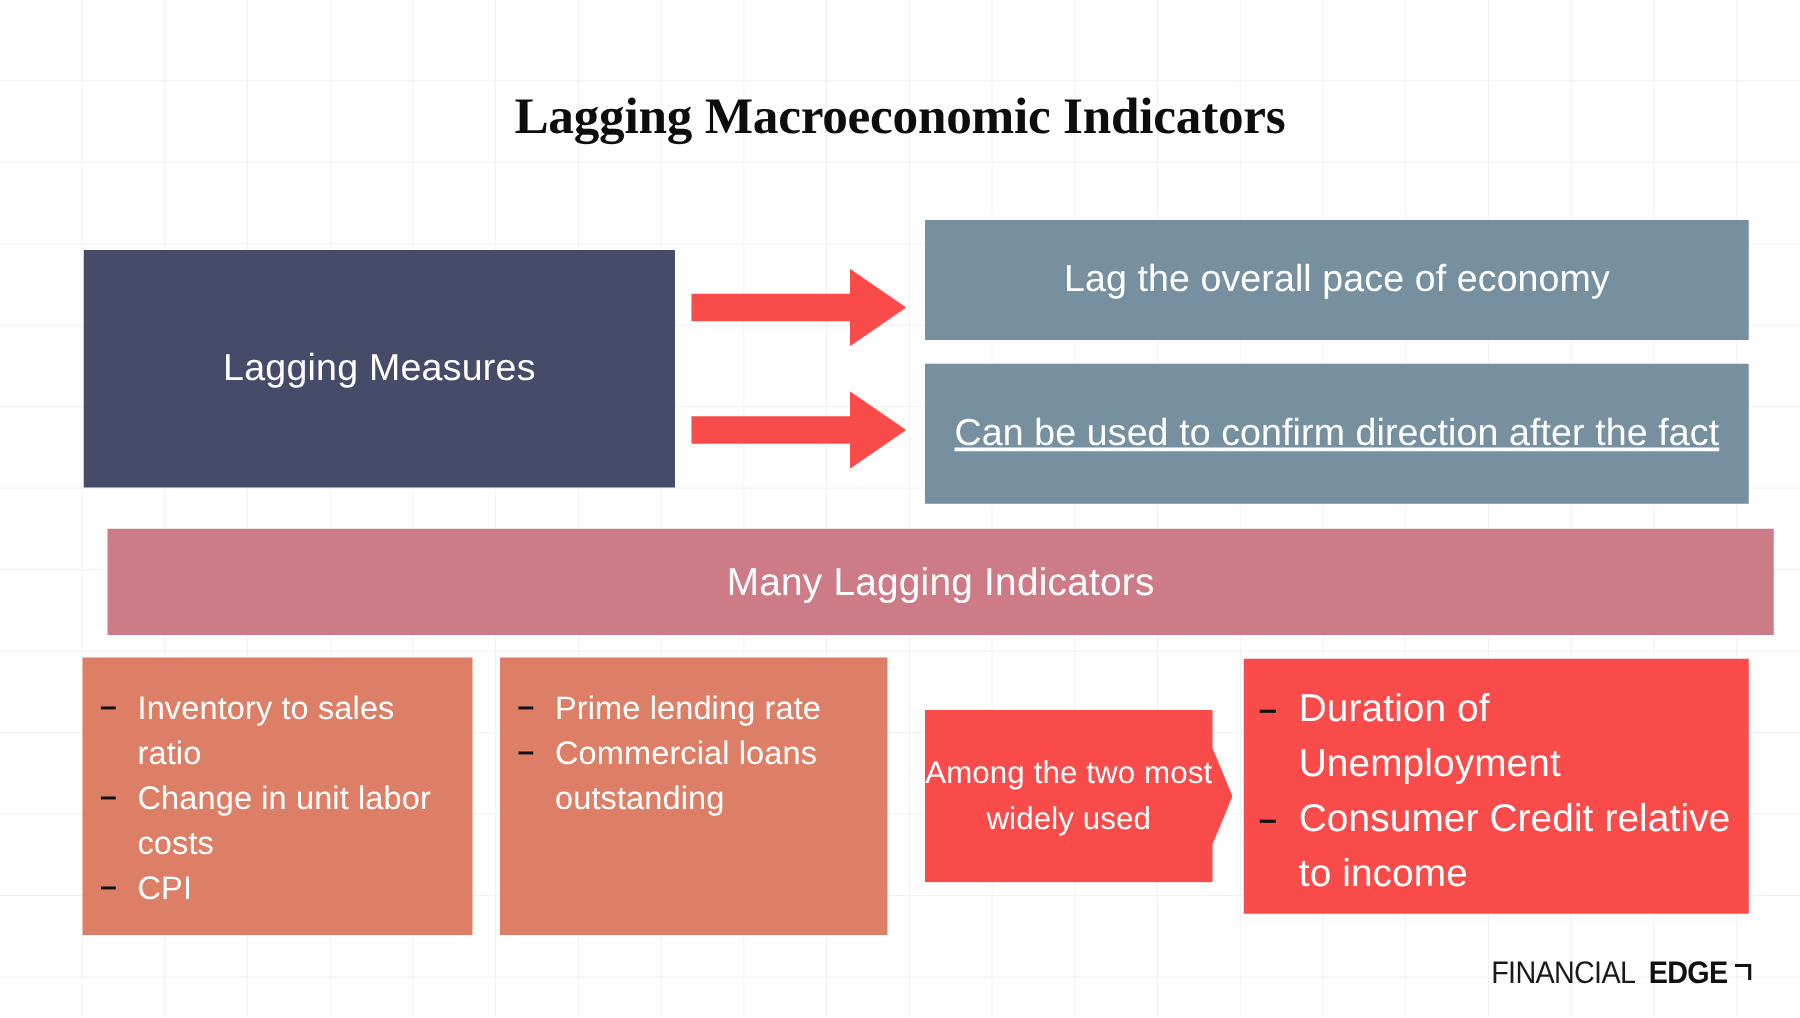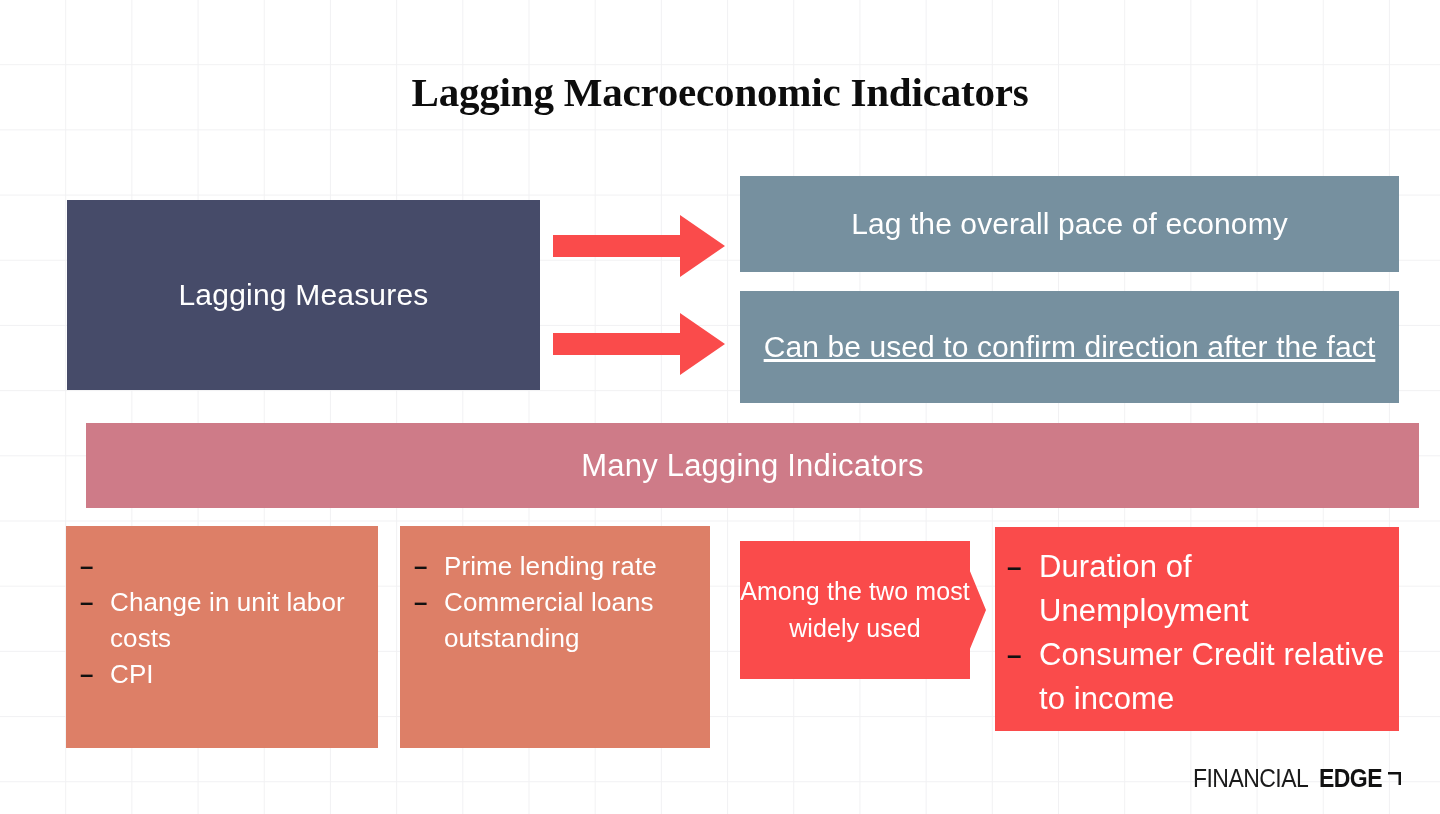--- a/index.html
+++ b/index.html
@@ -185,21 +185,21 @@
   #box-two-most .bullet-text {
     font-size: 31px;
     line-height: 44px;
     letter-spacing: 0.1px;
   }
 
   
   #callout-widely-used {
     position: absolute;
     left: 740px;
-    top: 541px;
+    top: 568px;
     width: 246px;
     height: 138px;
   }
   #callout-widely-used .chev-bg {
     position: absolute;
     inset: 0;
     background: #fa4b4b;
     -webkit-clip-path: polygon(0 0, 93.5% 0, 93.5% 22%, 100% 50%, 93.5% 78%, 93.5% 100%, 0 100%);
     clip-path: polygon(0 0, 93.5% 0, 93.5% 22%, 100% 50%, 93.5% 78%, 93.5% 100%, 0 100%);
   }
@@ -285,20 +285,21 @@
   </div>
 
   <div class="box" id="box-many-indicators">
     <span>Many Lagging Indicators</span>
   </div>
 
   <div class="bullet-box box-salmon" id="box-inventory">
     <ul>
       <li>
         <span class="bullet-dash">–</span>
+        <span class="bullet-text">Inventory to sales ratio</span>
       </li>
       <li>
         <span class="bullet-dash">–</span>
         <span class="bullet-text">Change in unit labor costs</span>
       </li>
       <li>
         <span class="bullet-dash">–</span>
         <span class="bullet-text">CPI</span>
       </li>
     </ul>

